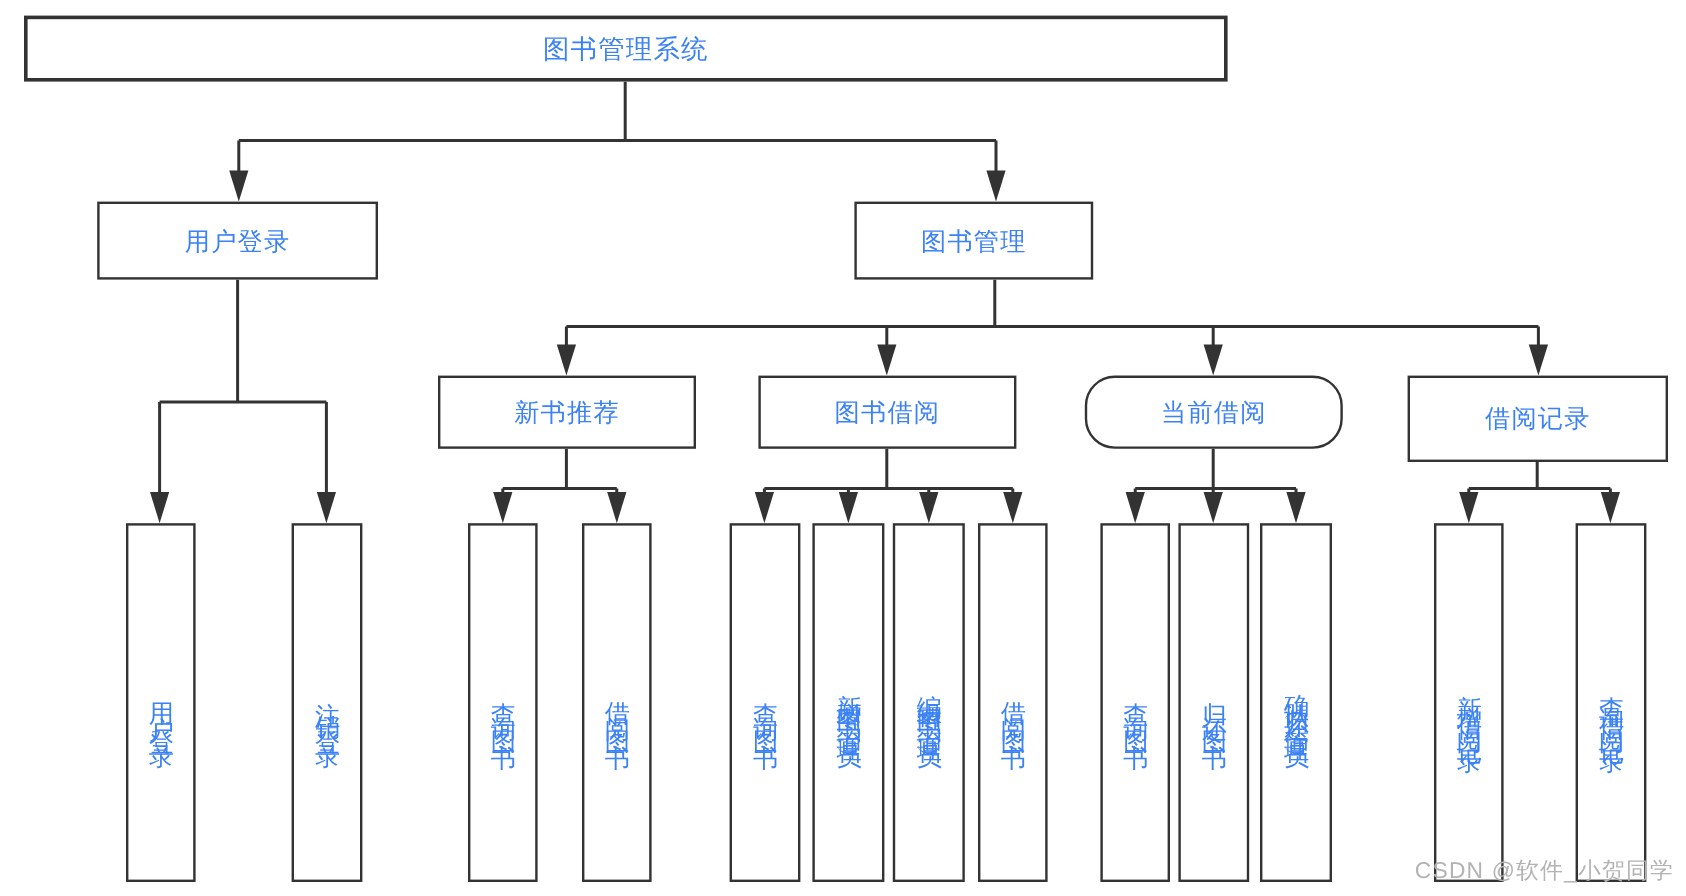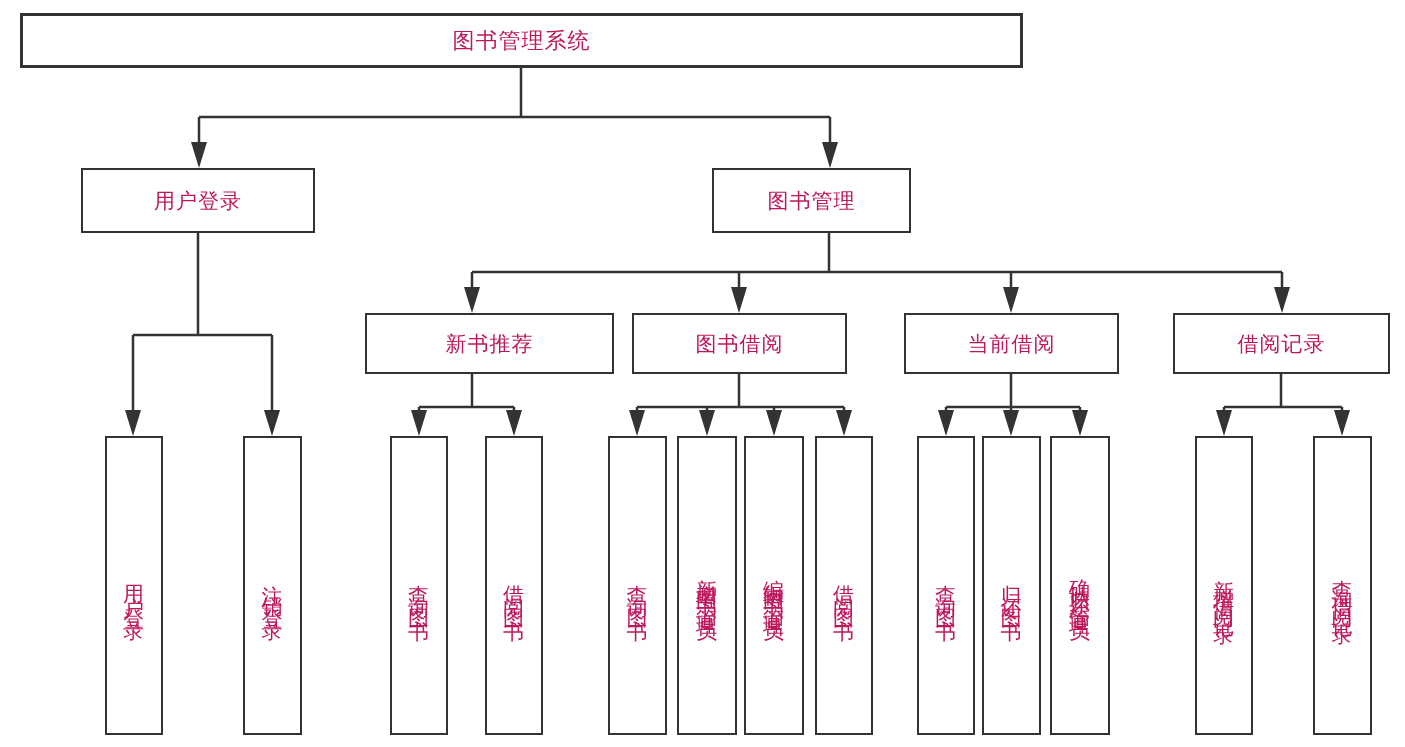--- a/index.html
+++ b/index.html
@@ -14,21 +14,21 @@
   #wires {
     position: absolute;
     left: 0; top: 0;
     width: 1405px; height: 747px;
   }
   .box {
     position: absolute;
     box-sizing: border-box;
     background: #ffffff;
     border: 2.5px solid #333333;
-    color: #be185d;
+    color: #3b82f6;
     display: flex;
     align-items: center;
     justify-content: center;
     font-size: 21px;
   }
   .box.root { border-width: 3px; font-size: 22px; }
   .hlabel { white-space: nowrap; letter-spacing: 1px; }
   .vbox { top: 436px; height: 299px; }
   .vlabel {
     writing-mode: vertical-rl;
@@ -100,30 +100,30 @@
     <span class="hlabel">图书管理系统</span>
   </div>
 
   <div class="box" style="left:81px; top:168px; width:234px; height:65px;">
     <span class="hlabel">用户登录</span>
   </div>
   <div class="box" style="left:712px; top:168px; width:199px; height:65px;">
     <span class="hlabel">图书管理</span>
   </div>
 
-  <div class="box" style="left:365px; top:313px; width:249px; height:61px;">
+  <div class="box" style="left:365px; top:313px; width:215px; height:61px;">
     <span class="hlabel">新书推荐</span>
   </div>
   <div class="box" style="left:632px; top:313px; width:215px; height:61px;align-items:center;">
     <span class="hlabel">图书借阅</span>
   </div>
-  <div class="box" style="left:904px; top:313px; width:215px; height:61px;">
+  <div class="box" style="left:904px; top:313px; width:215px; height:61px;border-radius:25px;">
     <span class="hlabel">当前借阅</span>
   </div>
-  <div class="box" style="left:1173px; top:313px; width:217px; height:61px;">
+  <div class="box" style="left:1173px; top:313px; width:217px; height:72px;">
     <span class="hlabel">借阅记录</span>
   </div>
 
   <div class="box vbox" style="left:105px; width:58px;">
     <span class="vlabel ls-4">用户登录</span>
   </div>
   <div class="box vbox" style="left:243px; width:59px;">
     <span class="vlabel ls-4">注销登录</span>
   </div>
 
@@ -157,13 +157,14 @@
     <span class="vlabel ls-9">确认归还（管理员）</span>
   </div>
 
   <div class="box vbox" style="left:1195px; width:58px;">
     <span class="vlabel ls-6">新增借阅记录</span>
   </div>
   <div class="box vbox" style="left:1313px; width:59px;">
     <span class="vlabel ls-6">查询借阅记录</span>
   </div>
 
+  <div id="watermark">CSDN @软件_小贺同学</div>
 </div>
 
 </body></html>

